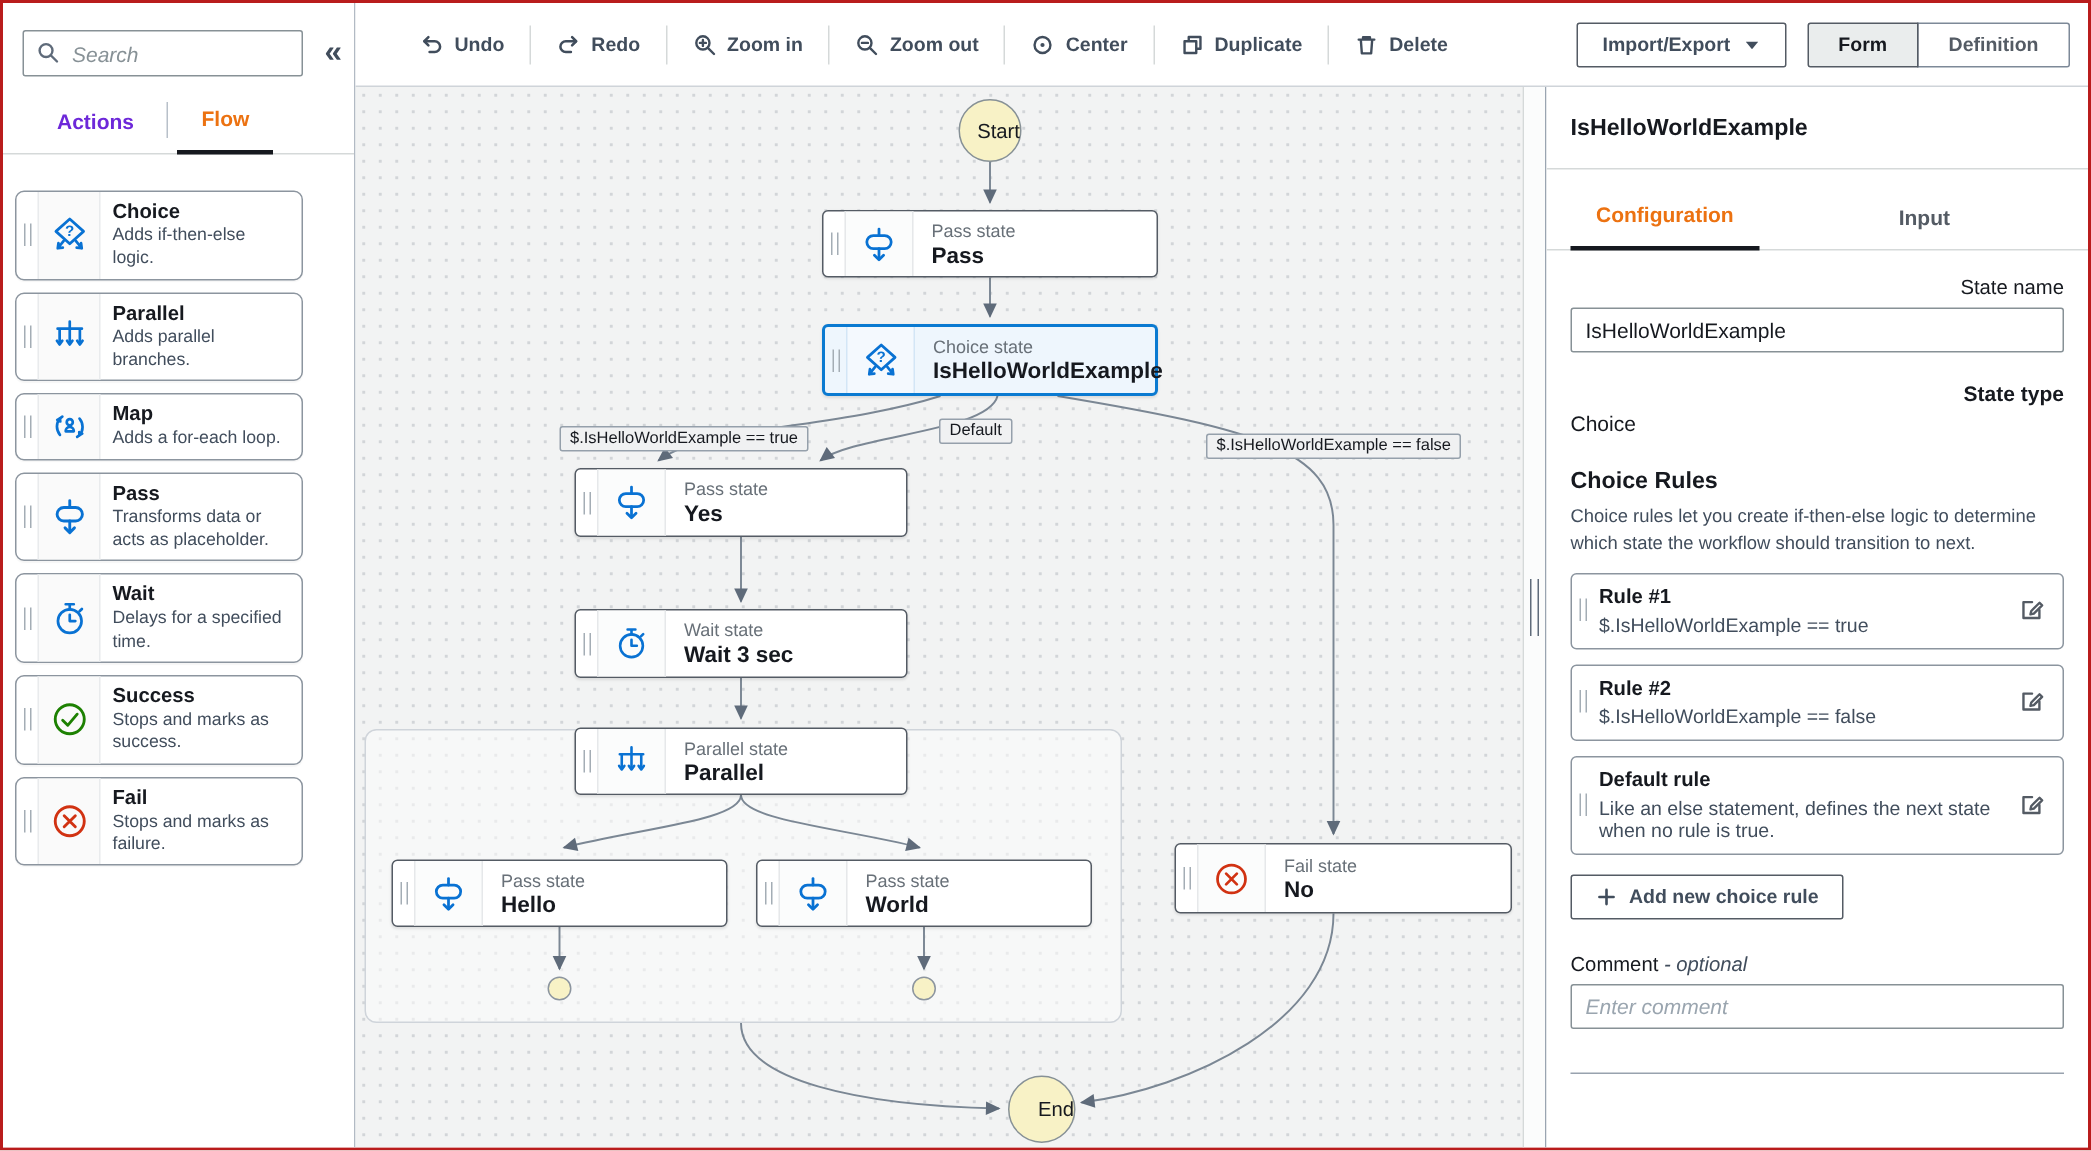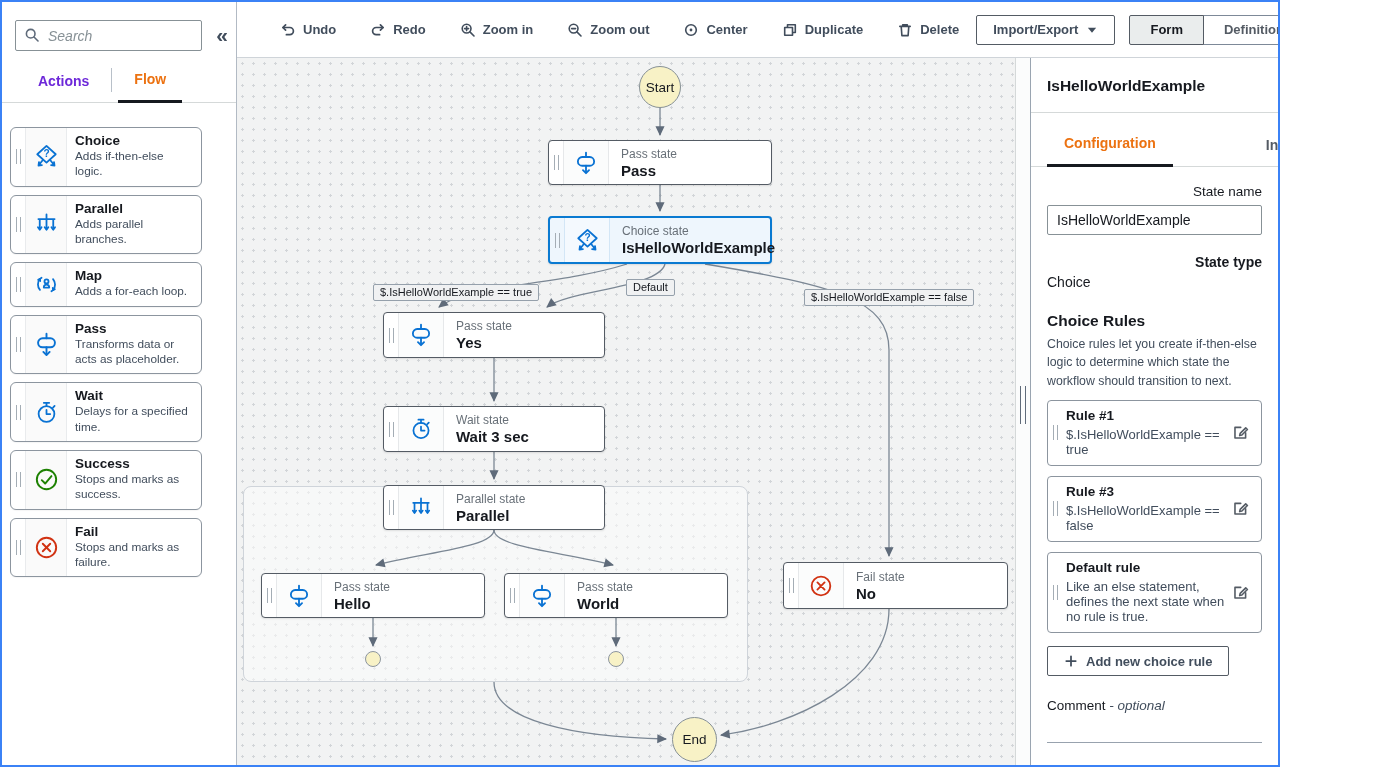--- a/index.html
+++ b/index.html
@@ -1,17 +1,17 @@
 <!DOCTYPE html>
 <html><head>
 <meta charset="utf-8">
 <style>
   * { margin:0; padding:0; box-sizing:border-box; }
   body { background:#fff; font-family:"Liberation Sans", sans-serif; color:#16191f; }
-  .window { position:relative; width:1280px; height:767px; border:2px solid #3b82f6; background:#fff; overflow:hidden; }
+  .window { position:relative; width:1394px; height:767px; border:2px solid #b91c1c; background:#fff; overflow:hidden; }
 
   
   .sidebar { position:absolute; left:0; top:0; bottom:0; width:235px; background:#fff; border-right:1px solid #b2bac4; }
   .search-row { position:relative; margin:18px 10px 0 13px; }
   .search-box { position:relative; width:187px; }
   .search-box input { width:100%; height:31px; border:1px solid #879196; border-radius:2px; padding:0 8px 0 32px; font-size:14px; font-style:italic; color:#16191f; font-family:inherit; background:#fff; }
   .search-box input::placeholder { color:#879196; font-style:italic; }
   .search-ic { position:absolute; left:9px; top:7px; }
   .collapse { position:absolute; right:-2px; top:2px; font-size:21px; font-weight:700; color:#414d5c; cursor:pointer; line-height:26px; }
   .s-tabs { display:flex; align-items:flex-end; margin-top:14px; border-bottom:1px solid #d5d9d9; padding-left:20px; }
@@ -37,21 +37,21 @@
   .seg .btn { border-radius:0; border-color:#7d8998; color:#545b64; padding:0 20px; }
   .seg .btn:first-child { border-radius:2px 0 0 2px; }
   .seg .btn:last-child { border-radius:0 2px 2px 0; margin-left:-1px; }
   .seg .btn.active { background:#eaeded; border-color:#545b64; color:#16191f; position:relative; z-index:1; }
 
   
   .canvas { position:absolute; left:235px; top:56px; width:778px; height:707px; background-color:#f2f3f3;
             background-image:radial-gradient(circle, #d2d5d8 1px, transparent 1.3px); background-size:11px 11px; overflow:hidden; }
   .edges { position:absolute; left:0; top:0; width:778px; height:707px; }
   .pcontainer { position:absolute; left:6px; top:428px; width:505px; height:196px; border:1px solid #cfd4da; border-radius:8px; background:rgba(252,252,252,.55); }
-  .endpoint { position:absolute; border-radius:50%; background:#f8f2c6; border:1px solid #879196; display:flex; align-items:center; justify-content:center; font-size:13.5px; color:#16191f; }
+  .endpoint { position:absolute; border-radius:50%; background:#f8f2c6; border:1px solid #879196; display:flex; align-items:center; justify-content:flex-end; font-size:13.5px; color:#16191f; }
   .tcircle { position:absolute; width:16px; height:16px; border-radius:50%; background:#f8f2c6; border:1px solid #8c959f; }
   .cnode { position:absolute; display:flex; align-items:stretch; background:#fff; border:1px solid #545b64; border-radius:4px; box-shadow:0 1px 2px rgba(0,0,0,.10); cursor:pointer; }
   .cnode .nicell { width:46px; flex:0 0 46px; display:flex; align-items:center; justify-content:center; background:#fbfcfc; border-left:1px solid #e6e8ea; border-right:1px solid #e6e8ea; }
   .cnode .ntext { display:flex; flex-direction:column; justify-content:center; padding:0 12px; }
   .ncaption { font-size:12px; color:#687078; }
   .nname { font-size:15px; font-weight:700; color:#16191f; margin-top:1px; }
   .cnode.selected { border:2px solid #0a7ad1; background:#eef6fd; }
   .cnode.selected .nicell { background:rgba(255,255,255,.35); border-left-color:#d3e6f6; border-right-color:#d3e6f6; }
   .elabel { position:absolute; font-size:11px; color:#16191f; background:#f0f1f2; border:1px solid #95a0ab; border-radius:2px; padding:1px 6px 2px; white-space:nowrap; }
 
@@ -585,21 +585,21 @@
               <use href="#i-edit"></use>
             </svg>
           </span>
       </div>
 
       <div class="rule">
         <span class="grip">
             <i></i>
           </span>
         <span class="rule-text">
-          <div class="rule-title">Rule #3</div>
+          <div class="rule-title">Rule #2</div>
           <div class="rule-sub">$.IsHelloWorldExample == false</div>
         </span>
         <span class="edit-btn">
             <svg width="17" height="17">
               <use href="#i-edit"></use>
             </svg>
           </span>
       </div>
 
       <div class="rule">
@@ -618,18 +618,19 @@
       </div>
 
       <button class="btn add-btn">
           <svg width="14" height="14">
             <use href="#i-plus"></use>
           </svg>
           <span>Add new choice rule</span>
         </button>
 
       <div class="comment-label"><span>Comment</span> <span class="opt">- optional</span></div>
+      <input class="pinput" type="text" placeholder="Enter comment" style="">
 
       <div class="pdivider"></div>
     </div>
   </div>
 
 </div>
 
 </body></html>

